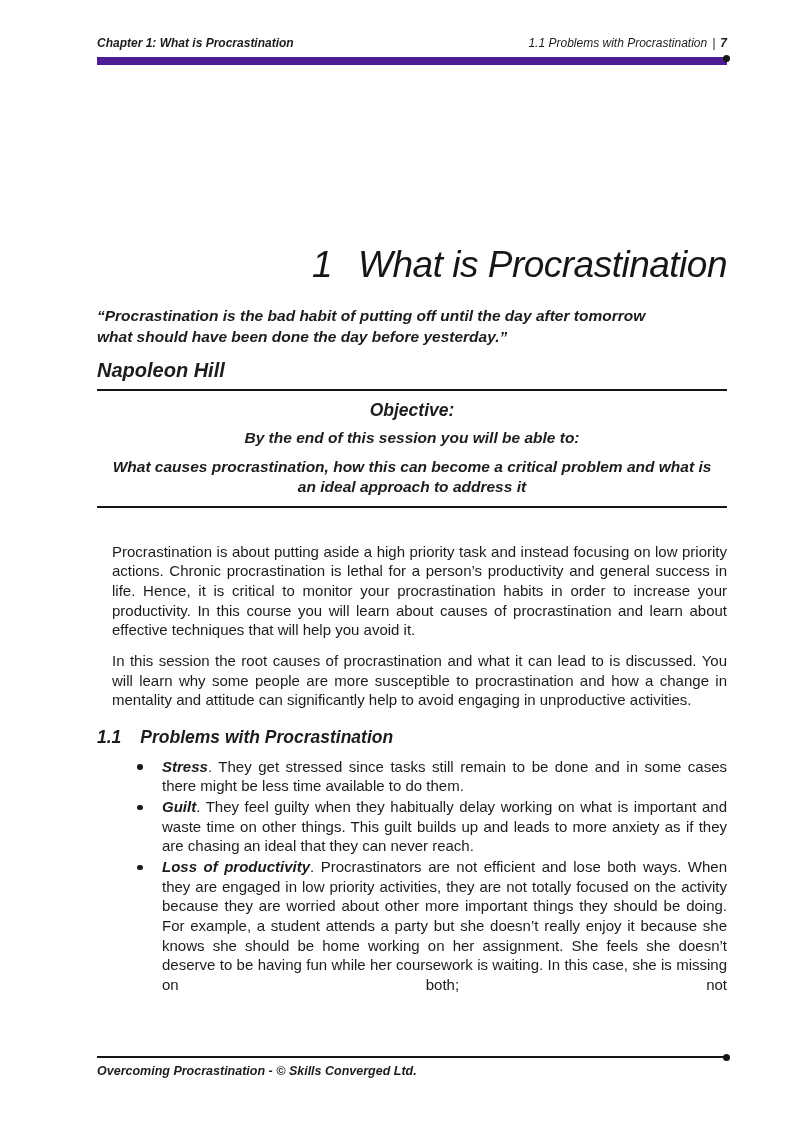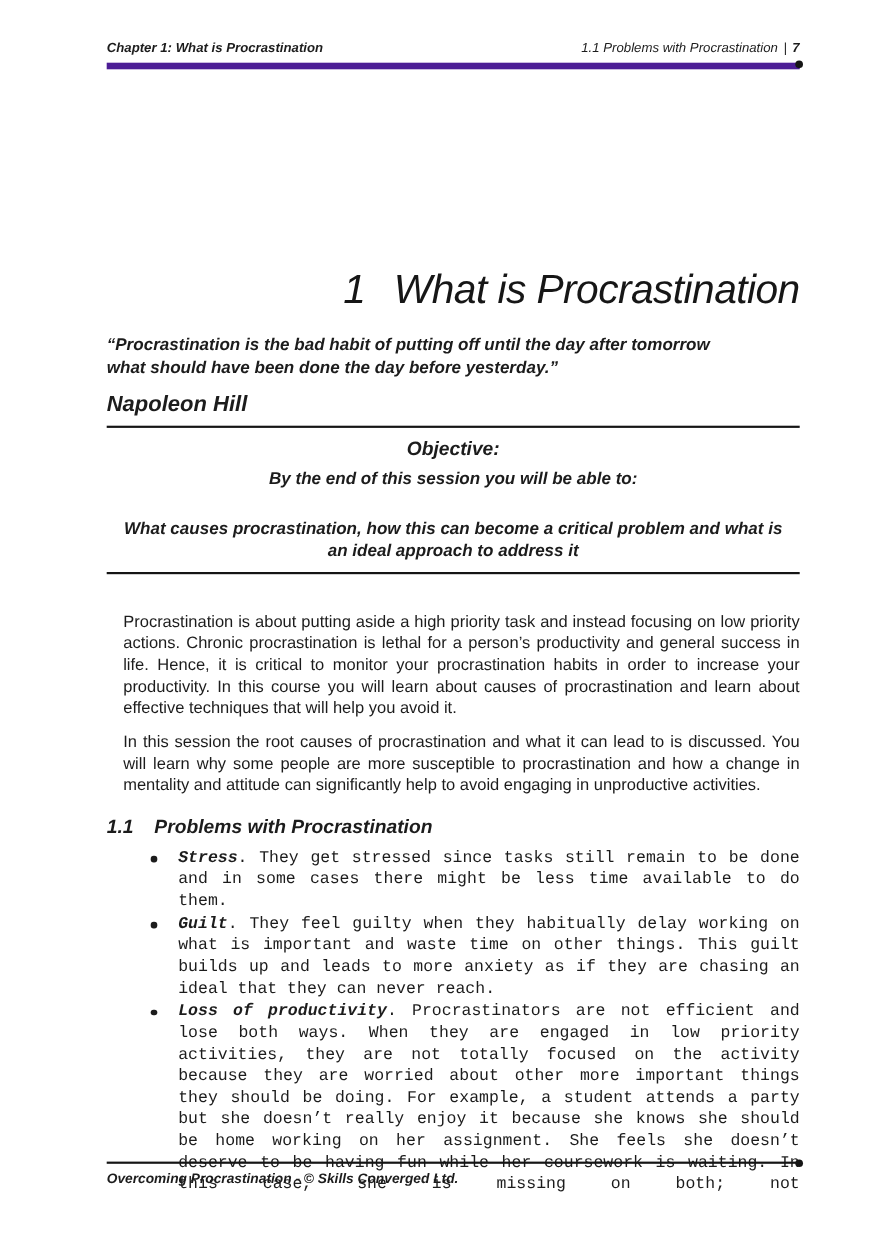--- a/index.html
+++ b/index.html
@@ -14,21 +14,21 @@
   }
   .content{
     position:absolute;
     left:97px;top:36px;
     width:630px;
   }
   
   .header{
     display:flex;justify-content:space-between;align-items:flex-end;
     padding-bottom:7px;
-    border-bottom:6px solid #4c1d95;
+    border-bottom:8px solid #4c1d95;
     position:relative;
     font-size:12px;font-style:italic;line-height:1.2;
   }
   .header-left{font-weight:bold;}
   .header-right{white-space:nowrap;}
   .header-sep{margin:0 5px;}
   .header-pagenum{font-weight:bold;font-style:italic;}
   .rule-dot{
     position:absolute;right:-3px;bottom:-4.5px;
     width:7px;height:7px;border-radius:50%;
@@ -62,41 +62,41 @@
   .objective{
     margin-top:7px;
     border-top:2px solid #151515;
     border-bottom:2px solid #151515;
     padding:6px 0 9px;
     text-align:center;
     font-style:italic;font-weight:bold;
   }
   .obj-heading{font-size:17.5px;line-height:1.3;margin-top:2px;}
   .obj-sub{font-size:15.5px;line-height:1.3;margin-top:7px;}
-  .obj-body{font-size:15.5px;line-height:1.3;margin-top:24px;padding:0 14px;}
+  .obj-body{font-size:15.5px;line-height:1.3;margin-top:8px;padding:0 14px;}
   
   .para{
     font-size:15px;line-height:1.31;
     text-align:justify;
     margin-left:15px;
   }
   .para-1{margin-top:34px;}
   .para-2{margin-top:11px;}
   .section-heading{
     margin-top:17px;
     font-weight:bold;font-style:italic;
     font-size:17.5px;line-height:1.25;
   }
   .section-heading .num{margin-right:19px;}
   .section-intro{
     margin-top:9px;
     font-size:15px;line-height:1.31;
   }
   .bullets{
-    list-style:none;margin:8px 0 0 0;padding:0;font-family:Liberation Mono, monospace;
+    list-style:none;margin:8px 0 0 0;padding:0;
   }
   .bullets li{
     position:relative;
     padding-left:65px;
     font-size:15px;line-height:1.31;
     text-align:justify;
     margin-top:1px;
   }
   .bullets li .dot{
     position:absolute;left:40px;top:7.5px;

